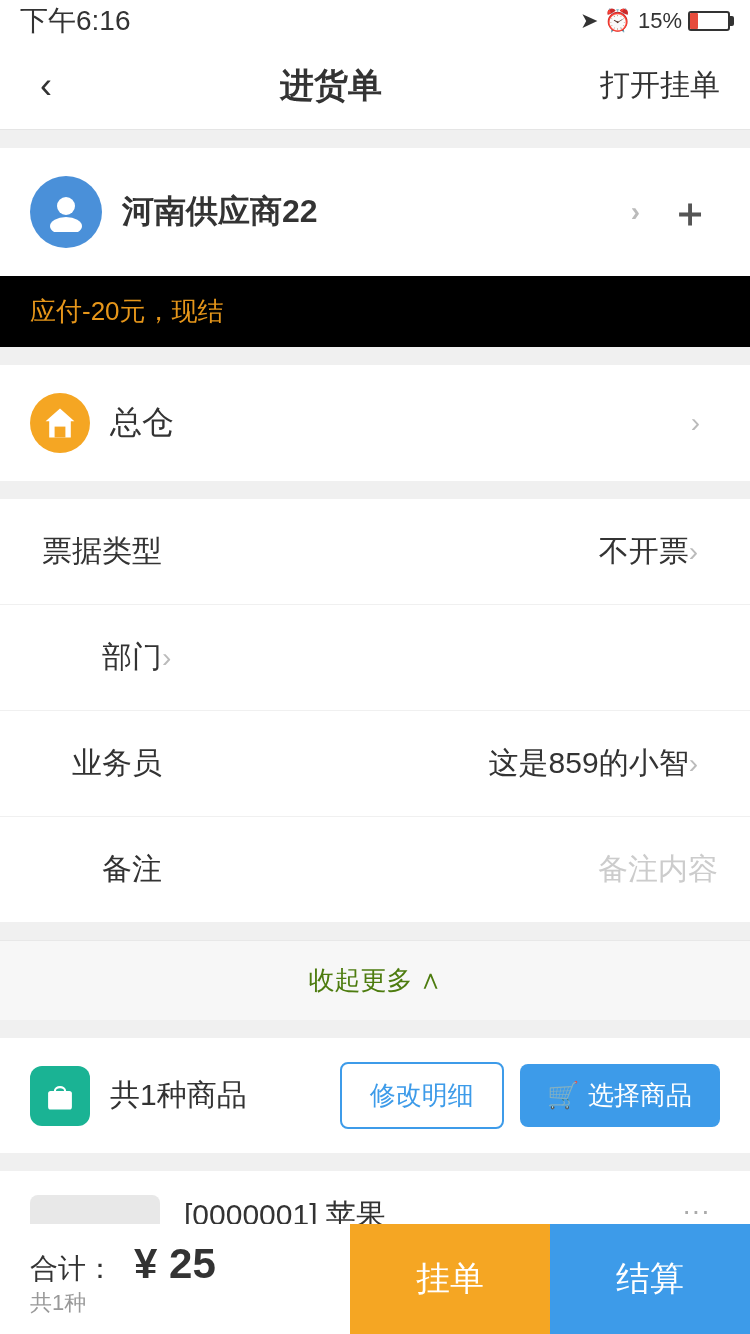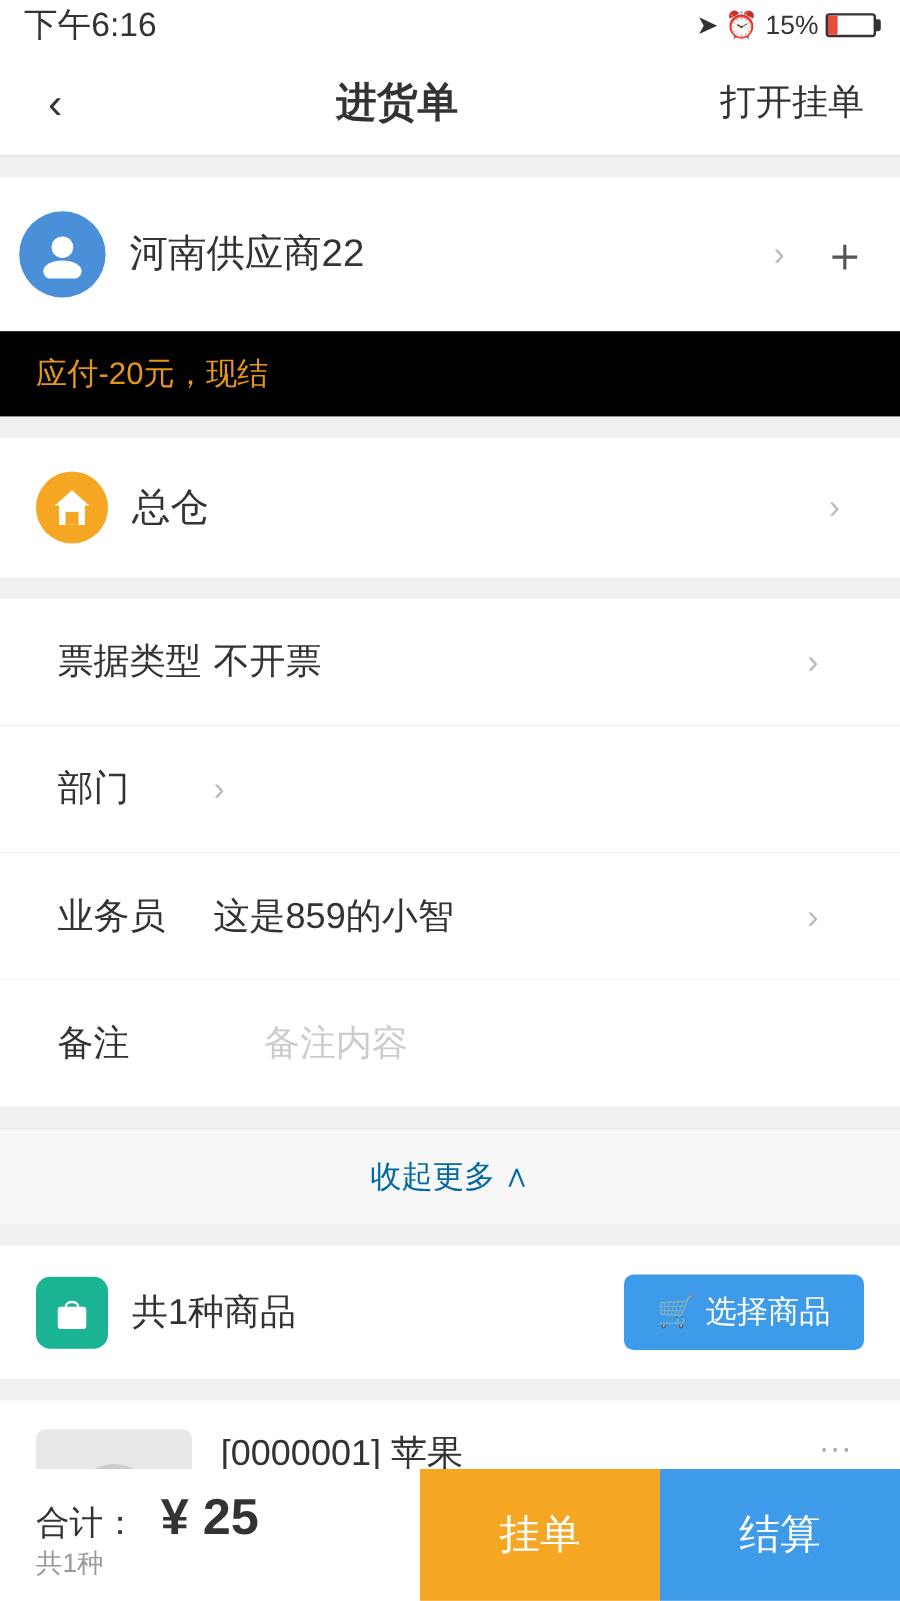--- a/index.html
+++ b/index.html
@@ -73,22 +73,23 @@
     
     .section {
       background: #fff;
       margin-bottom: 18px;
     }
 
     
     .supplier-row {
       display: flex;
       align-items: center;
-      padding: 28px 16px;
-      background: #fff;
+      padding: 28px 30px;
+      background: #fff;
+      font-weight: bold;
     }
     .supplier-avatar {
       width: 72px; height: 72px;
       border-radius: 50%;
       background: #4a90d9;
       display: flex; align-items: center; justify-content: center;
       margin-right: 20px;
       flex-shrink: 0;
     }
     .supplier-avatar svg { width: 40px; height: 40px; }
@@ -133,24 +134,25 @@
     .warehouse-name {
       flex: 1;
       font-size: 32px;
       color: #333;
     }
 
     
     .form-row {
       display: flex;
       align-items: center;
-      padding: 32px 48px;
+      padding: 32px 32px;
       background: #fff;
       border-bottom: 1px solid #f0f0f0;
       cursor: pointer;
+      text-align: right;
     }
     .form-row:last-child { border-bottom: none; }
     .form-label {
       font-size: 30px;
       color: #333;
       width: 130px;
       flex-shrink: 0;
     }
     .form-value {
       flex: 1;
@@ -162,21 +164,21 @@
       font-size: 30px;
       color: #ccc;
       margin-left: 42px;
     }
 
     
     .collapse-bar {
       background: #f7f7f7;
       text-align: center;
       padding: 22px 0;
-      color: #0369a1;
+      color: #4d7c0f;
       font-size: 26px;
       border-top: 1px solid #e8e8e8;
       cursor: pointer;
     }
 
     
     .product-header {
       display: flex;
       align-items: center;
       padding: 24px 30px;
@@ -382,20 +384,21 @@
 
   <div class="section" style="margin-top: 18px;">
     <div class="product-header">
       <div class="product-icon">
         <svg viewBox="0 0 40 40" fill="white" width="34" height="34">
           <rect x="6" y="14" width="28" height="22" rx="3"></rect>
           <path d="M14 14 C14 8 26 8 26 14" stroke="white" stroke-width="2.5" fill="none"></path>
         </svg>
       </div>
       <span class="product-count">共1种商品</span>
+      <button class="btn-modify">修改明细</button>
       <button class="btn-select">
         <span>🛒</span>
         <span>选择商品</span>
       </button>
     </div>
   </div>
 
   <div class="product-item">
     <div class="product-thumb">
       <svg viewBox="0 0 100 100" width="80" height="80">

